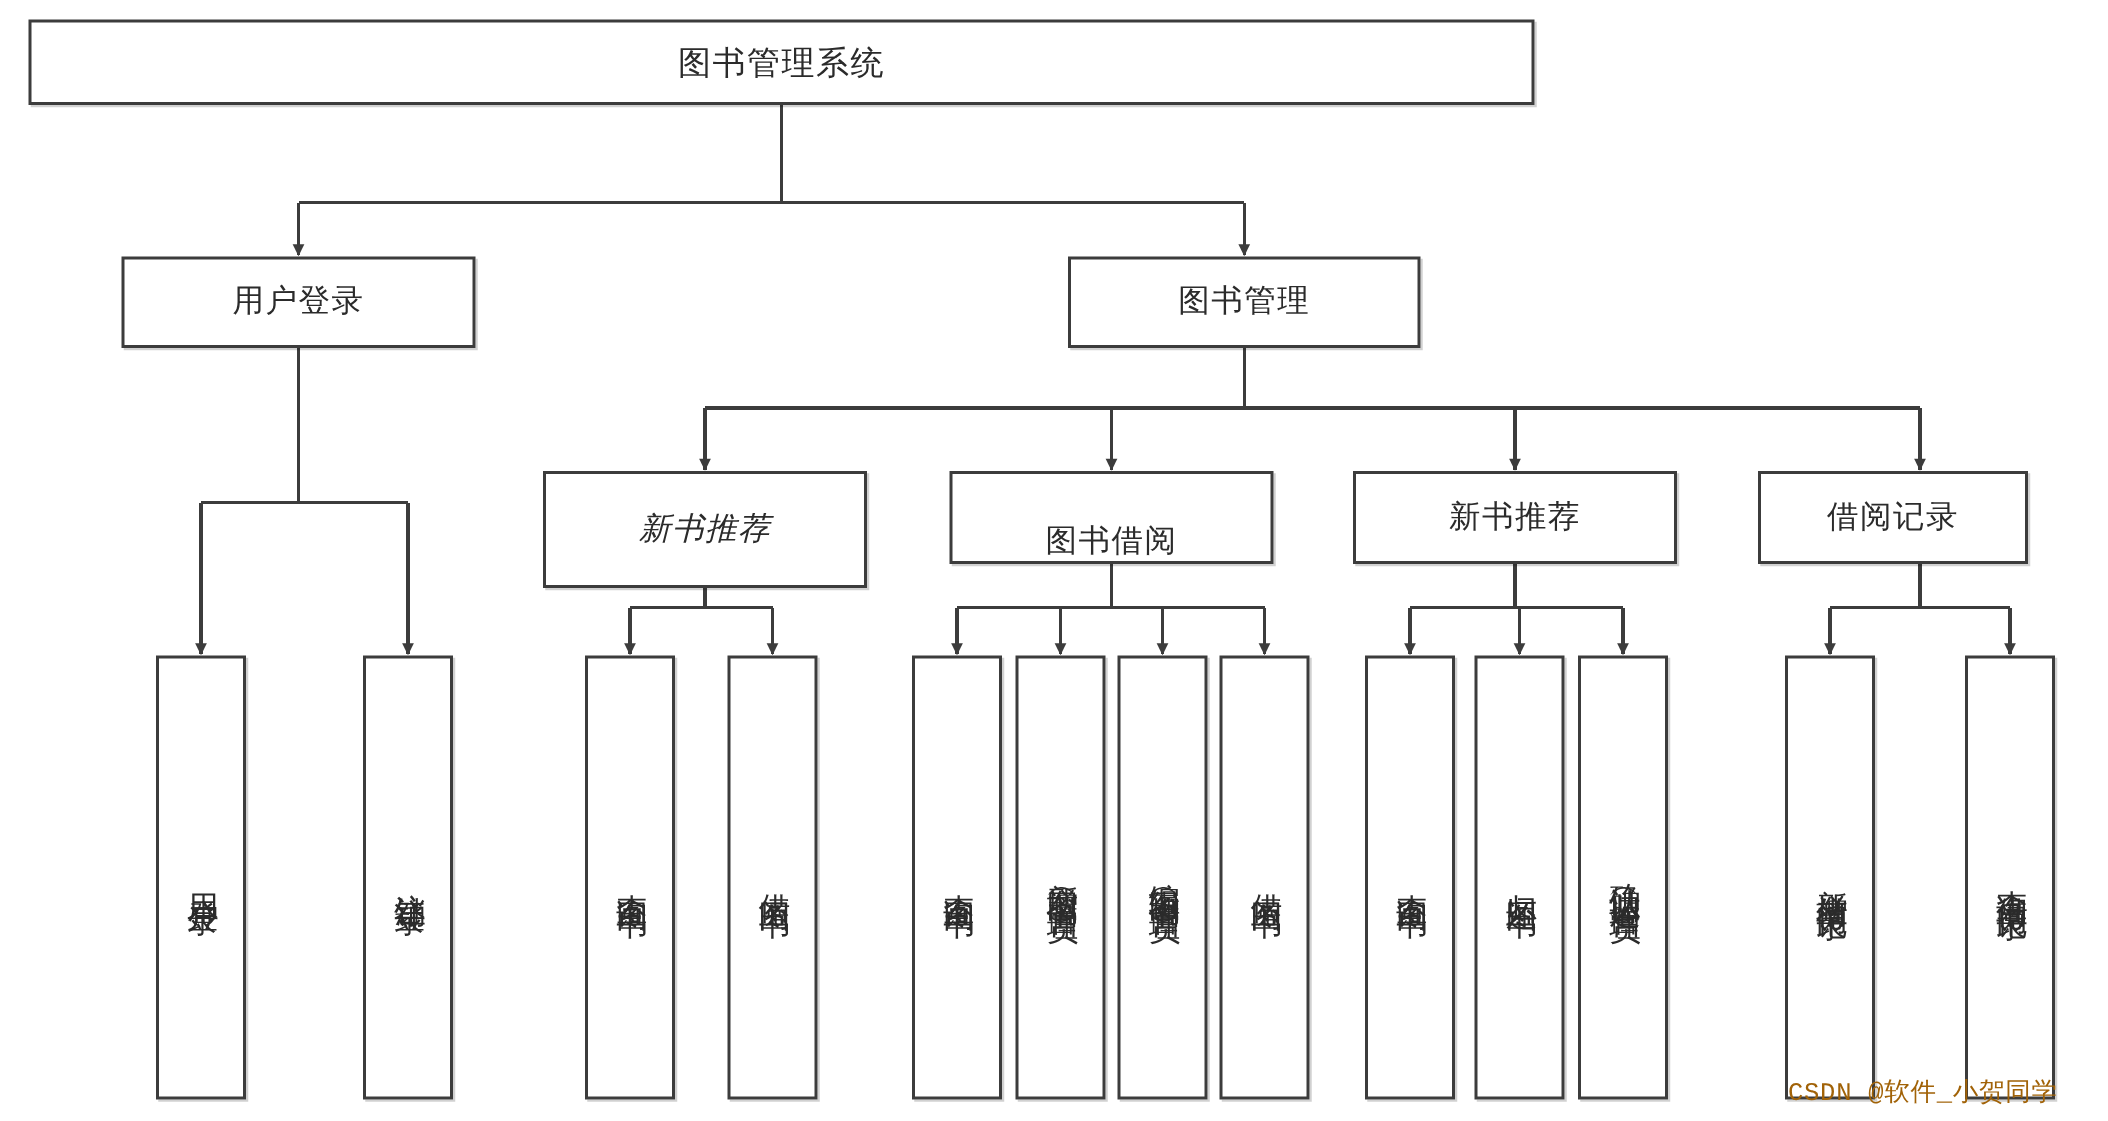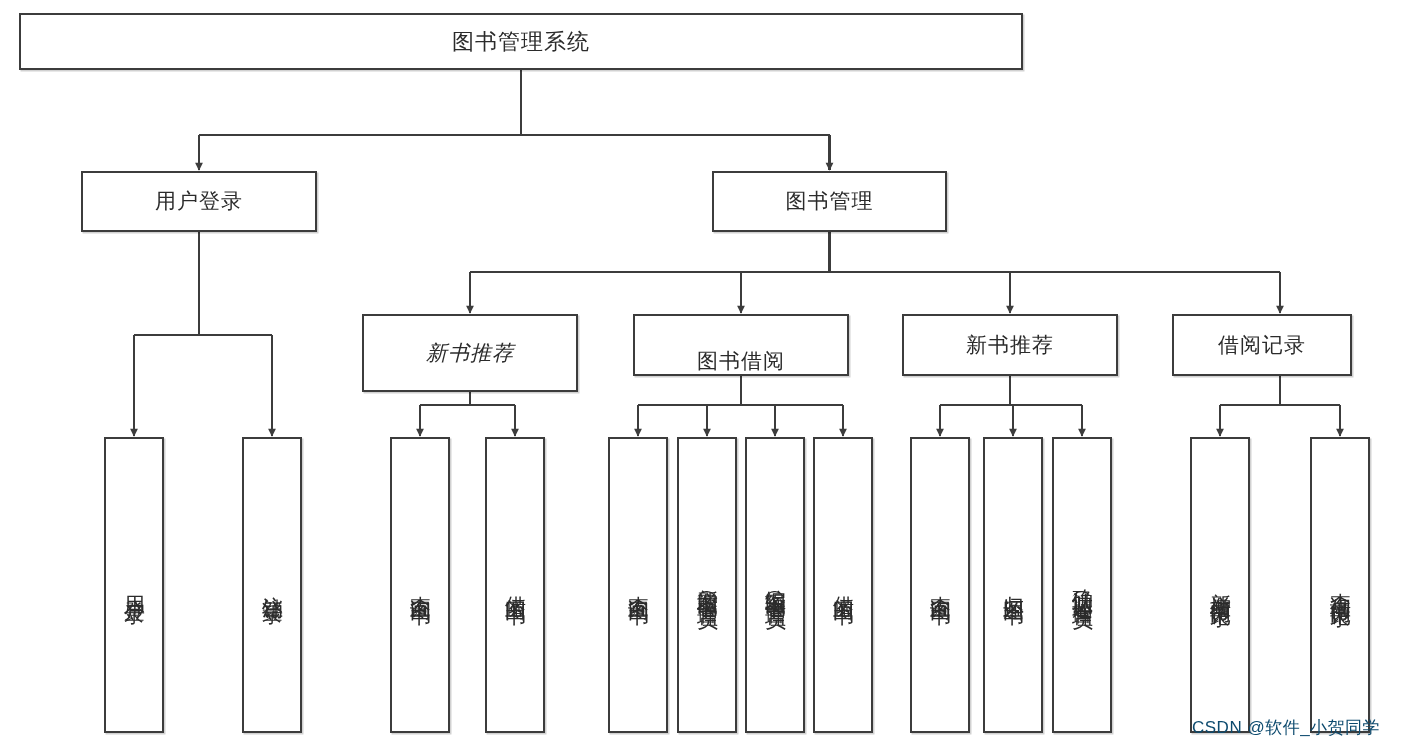--- a/index.html
+++ b/index.html
@@ -150,14 +150,14 @@
         <span class="node-label" style="color: rgb(43, 43, 43);">确认归还（管理员）</span>
       </div>
       <div class="node-box vertical" style="left: 1190px; top: 437px; width: 60px; height: 296px; border-color: rgb(60, 60, 60);">
         <span class="node-label" style="color: rgb(43, 43, 43);">新增借阅记录</span>
       </div>
       <div class="node-box vertical" style="left: 1310px; top: 437px; width: 60px; height: 296px; border-color: rgb(60, 60, 60);">
         <span class="node-label" style="color: rgb(43, 43, 43);">查询借阅记录</span>
       </div>
     </div>
 
-  <div class="watermark" style="left: 1192px; top: 716px; color: #0c4a6e;">CSDN @软件_小贺同学</div>
+  <div class="watermark" style="left: 1192px; top: 716px; color: #a16207; font-family: Liberation Mono, monospace;">CSDN @软件_小贺同学</div>
 </div>
 
 </body></html>

